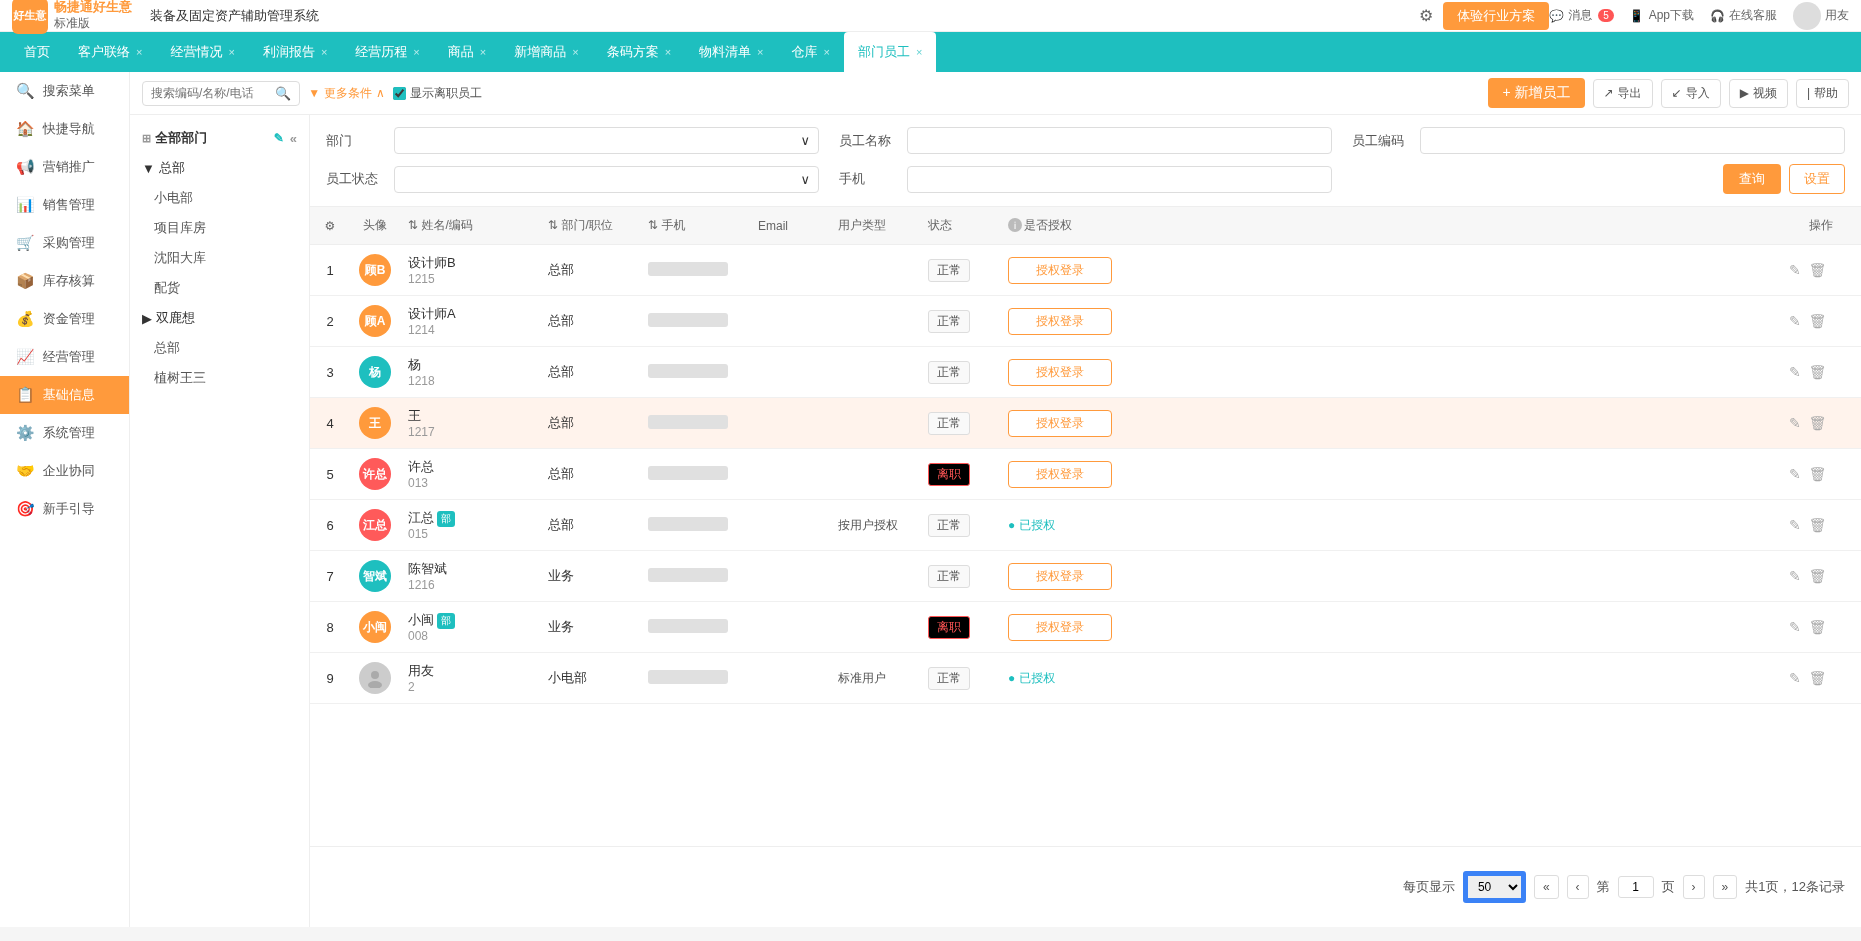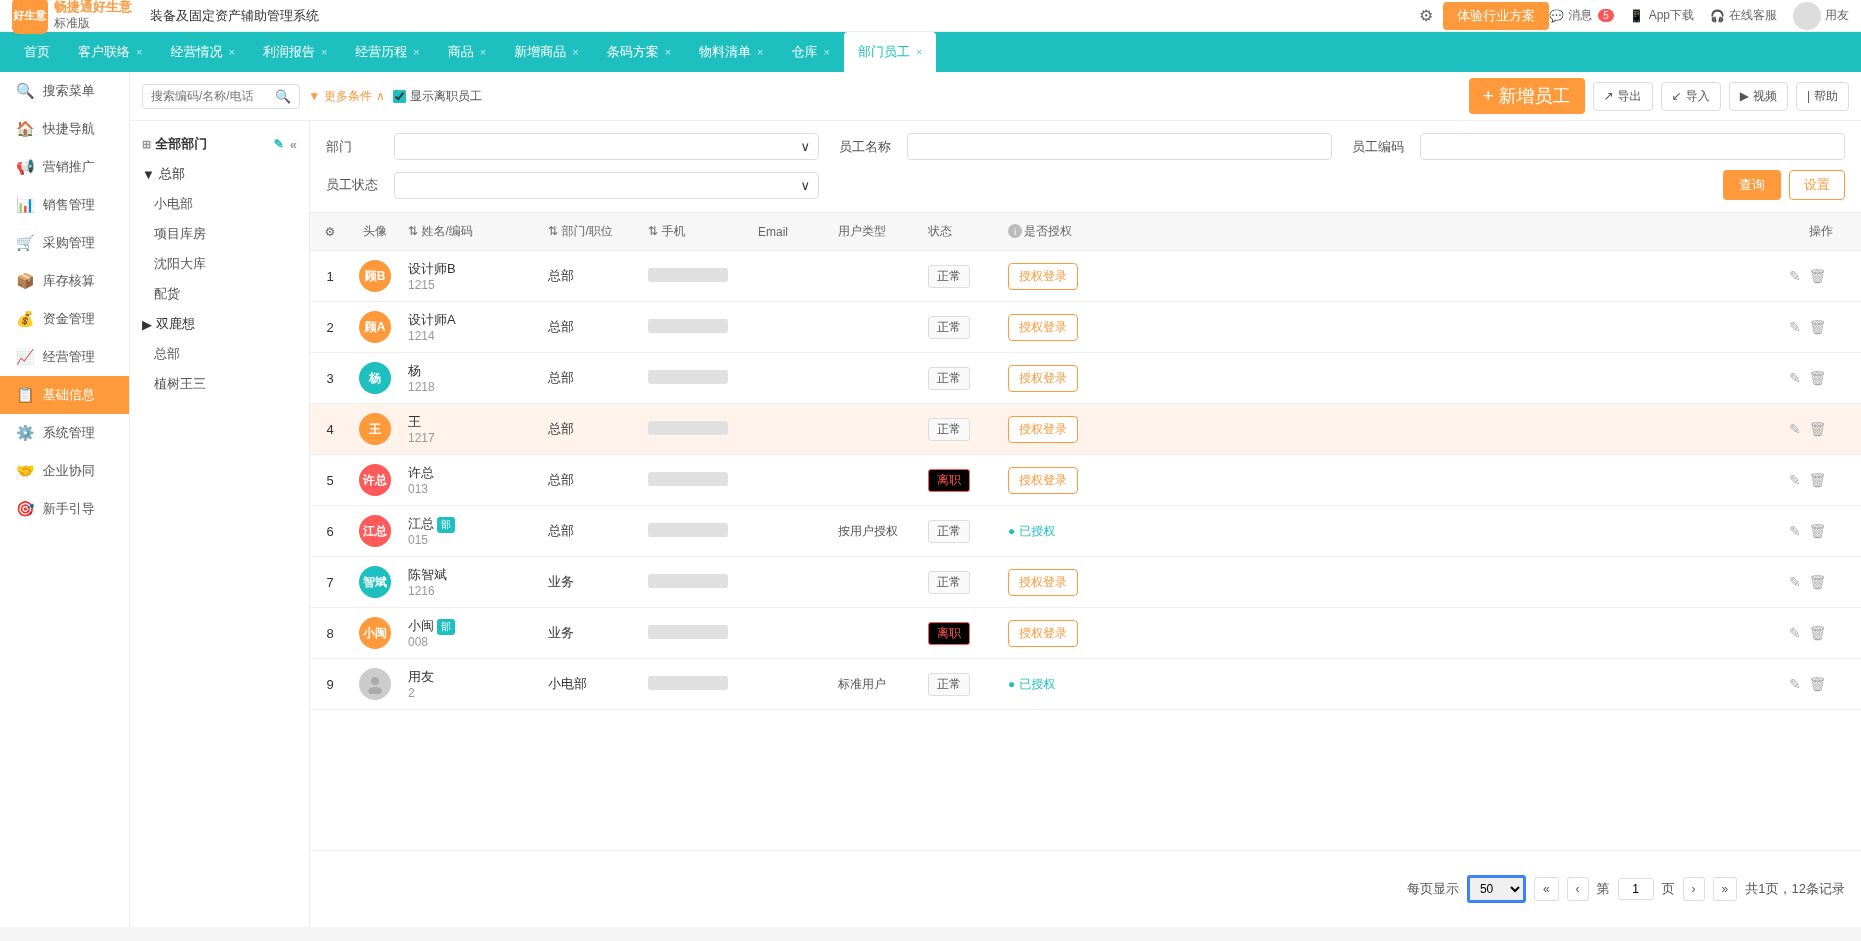--- a/index.html
+++ b/index.html
@@ -38,21 +38,21 @@
     .content { flex: 1; overflow: hidden; display: flex; flex-direction: column; }
 
     
     .sub-nav { background: #fff; display: flex; align-items: center; padding: 6px 12px; border-bottom: 1px solid #eee; gap: 8px; }
     .sub-search { display: flex; align-items: center; border: 1px solid #ddd; border-radius: 4px; padding: 4px 8px; gap: 4px; background: #fff; }
     .sub-search input { border: none; outline: none; font-size: 12px; width: 120px; }
     .filter-btn { display: flex; align-items: center; gap: 4px; color: #ff9a3c; font-size: 12px; cursor: pointer; }
     .show-resigned { display: flex; align-items: center; gap: 4px; font-size: 12px; color: #555; }
     .show-resigned input[type=checkbox] { accent-color: #1ebfbf; }
     .action-btns { margin-left: auto; display: flex; align-items: center; gap: 8px; }
-    .btn-add { background: #ff9a3c; color: #fff; border: none; padding: 6px 14px; border-radius: 4px; cursor: pointer; font-size: 18px; }
+    .btn-add { background: #ff9a3c; color: #fff; border: none; padding: 6px 14px; border-radius: 4px; cursor: pointer; font-size: 14px; }
     .btn-outline { border: 1px solid #ddd; background: #fff; color: #555; padding: 5px 10px; border-radius: 4px; cursor: pointer; font-size: 12px; display: flex; align-items: center; gap: 4px; }
 
     
     .split-content { display: flex; flex: 1; overflow: hidden; }
 
     
     .dept-tree { width: 180px; background: #fff; border-right: 1px solid #eee; overflow-y: auto; padding: 8px 0; flex-shrink: 0; }
     .dept-header { display: flex; align-items: center; padding: 6px 12px; font-size: 13px; color: #333; font-weight: bold; }
     .dept-header .edit-icon { margin-left: auto; color: #1ebfbf; cursor: pointer; font-size: 12px; }
     .dept-header .collapse-icon { margin-left: 6px; color: #999; cursor: pointer; }
@@ -76,21 +76,21 @@
     .table-container { flex: 1; overflow-y: auto; background: #fff; }
     table { width: 100%; border-collapse: collapse; }
     thead tr { background: #f7f7f7; }
     th { padding: 10px 8px; font-size: 12px; color: #666; font-weight: normal; text-align: left; border-bottom: 1px solid #eee; white-space: nowrap; }
     td { padding: 9px 8px; font-size: 13px; border-bottom: 1px solid #f0f0f0; vertical-align: middle; }
     tr.highlighted { background: #fff3ec; }
     .avatar-circle { width: 32px; height: 32px; border-radius: 50%; display: flex; align-items: center; justify-content: center; color: #fff; font-size: 12px; font-weight: bold; flex-shrink: 0; }
     .tag-badge { display: inline-block; background: #1ebfbf; color: #fff; border-radius: 3px; font-size: 10px; padding: 1px 4px; margin-left: 3px; vertical-align: middle; }
     .status-normal { color: #555; font-size: 12px; border: 1px solid #ddd; padding: 2px 8px; border-radius: 3px; background: #f9f9f9; display: inline-block; }
     .status-resigned { color: #f55; font-size: 12px; border: 1px solid #f55; padding: 2px 8px; border-radius: 3px; background: #000000; display: inline-block; }
-    .auth-btn { border: 1px solid #ff9a3c; color: #ff9a3c; background: #fff; border-radius: 4px; padding: 4px 10px; font-size: 12px; cursor: pointer; white-space: nowrap; }
+    .auth-btn { border: 1px solid #ff9a3c; color: #ff9a3c; background: #fff; border-radius: 4px; padding: 4px 27px; font-size: 12px; cursor: pointer; white-space: nowrap; }
     .auth-granted { color: #1ebfbf; font-size: 12px; display: flex; align-items: center; gap: 4px; }
     .phone-blur { background: #e0e0e0; border-radius: 3px; width: 80px; height: 14px; display: inline-block; }
     .row-actions { display: flex; align-items: center; gap: 8px; color: #aaa; }
     .row-action-icon { cursor: pointer; font-size: 14px; }
     .user-type-label { font-size: 12px; color: #555; }
 
     
     .pagination { display: flex; align-items: center; justify-content: flex-end; padding: 24px 16px; background: #fff; border-top: 1px solid #eee; gap: 8px; font-size: 13px; color: #555; }
     .page-btn { border: 1px solid #ddd; background: #fff; padding: 4px 8px; border-radius: 3px; cursor: pointer; font-size: 12px; color: #555; }
     .page-btn:disabled { color: #ccc; cursor: not-allowed; }
@@ -292,20 +292,24 @@
             <span class="form-label">员工编码</span>
             <input class="form-input" type="text" style="">
           </div>
           <div class="form-row">
             <span class="form-label">员工状态</span>
             <div class="form-select">
               <span></span>
               <span>∨</span>
             </div>
           </div>
+          <div class="form-row">
+            <span class="form-label">手机</span>
+            <input class="form-input" type="text" style="">
+          </div>
           <div class="search-form-btns">
             <button class="btn-query">查询</button>
             <button class="btn-set">设置</button>
           </div>
         </div>
 
         <div class="table-container">
           <table>
             <thead>
               <tr>
@@ -538,21 +542,21 @@
                       <span class="row-action-icon" title="删除">🗑</span>
                     </div>
                   </td>
                 </tr>
               </tbody>
           </table>
         </div>
 
         <div class="pagination">
           <span>每页显示</span>
-          <select style="border:3px solid #3b82f6; padding:3px 6px; border-radius:3px; font-size:12px;">
+          <select style="border:5px solid #3b82f6; padding:3px 6px; border-radius:3px; font-size:12px;">
             <option>50</option>
             <option>20</option>
             <option>100</option>
           </select>
           <button class="page-btn">«</button>
           <button class="page-btn">‹</button>
           <span>第</span>
           <input class="page-input" type="text" value="1" style="">
           <span>页</span>
           <button class="page-btn">›</button>

